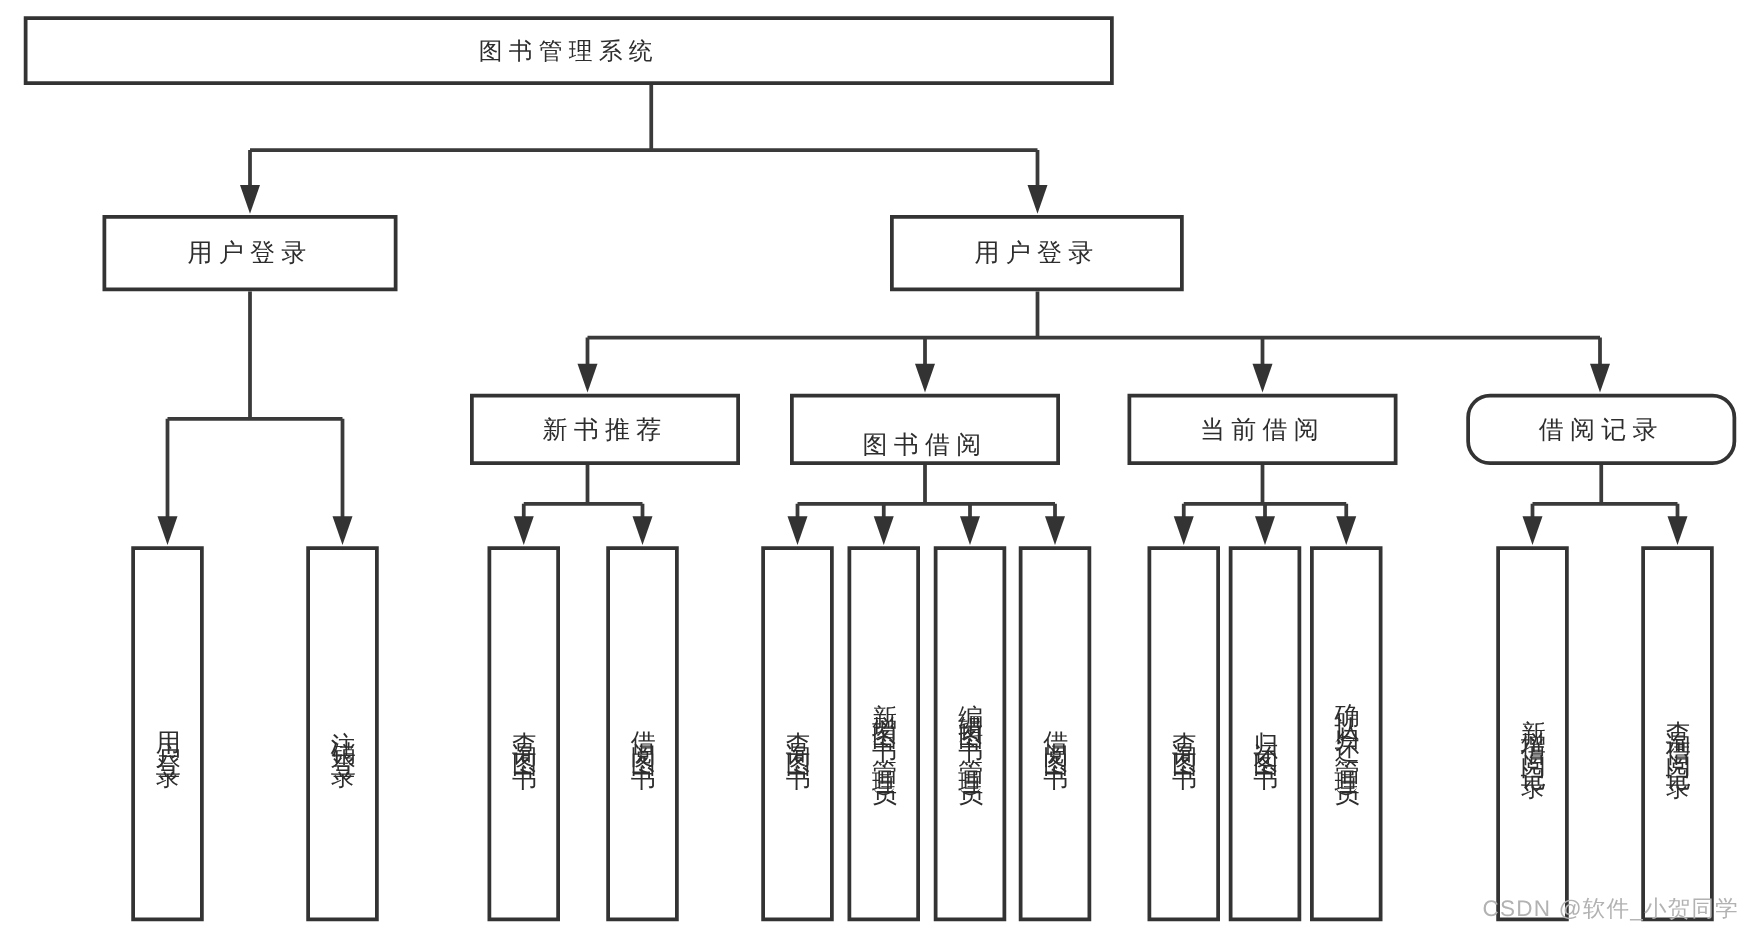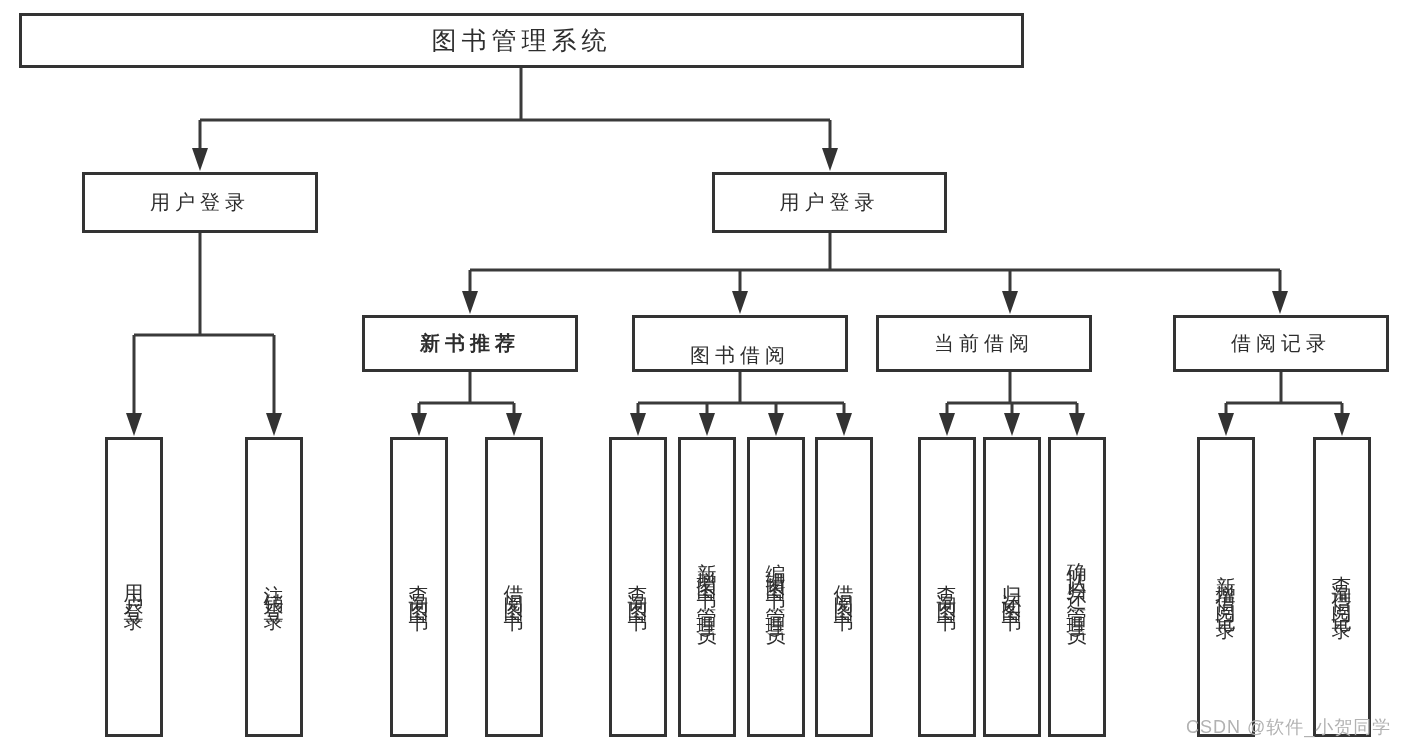--- a/index.html
+++ b/index.html
@@ -30,38 +30,38 @@
     border: 3px solid #333333;
     display: flex;
     align-items: center;
     justify-content: center;
     color: #2d2d2d;
     font-size: 20px;
     letter-spacing: 5px;
     white-space: nowrap;
     z-index: 2;
   }
-  .box.root   { left: 19px;  top: 13px;  width: 1005px; height: 55px; font-size: 25px; }
+  .box.root   { left: 19px;  top: 13px;  width: 872px; height: 55px; font-size: 19px; }
   .box.lvl2   { top: 172px; height: 61px; }
   .box.lvl3   { top: 315px; height: 57px; width: 216px; }
   .box.leaf   { top: 437px; height: 300px; width: 58px; }
   .leaf .vtext {
     writing-mode: vertical-rl;
     text-orientation: mixed;
     font-size: 20px;
     letter-spacing: 9px;
     line-height: 1;
     white-space: nowrap;
   }
   #b-user-login-branch { left: 82px;  width: 236px; }
   #b-book-management   { left: 712px; width: 235px; }
-  #b-new-books         { left: 362px; font-weight: bold; }
+  #b-new-books         { left: 376px; }
   #b-book-borrowing    { left: 632px; align-items: flex-end; }
-  #b-current-borrowing { left: 876px; }
-  #b-borrow-records    { left: 1173px; }
+  #b-current-borrowing { left: 902px; }
+  #b-borrow-records    { left: 1173px; border-radius: 19px; }
   #lf0  { left: 105px; }
   #lf1  { left: 245px; }
   #lf2  { left: 390px; }
   #lf3  { left: 485px; }
   #lf4  { left: 609px; }
   #lf5  { left: 678px; }
   #lf6  { left: 747px; }
   #lf7  { left: 815px; }
   #lf8  { left: 918px; }
   #lf9  { left: 983px; }

